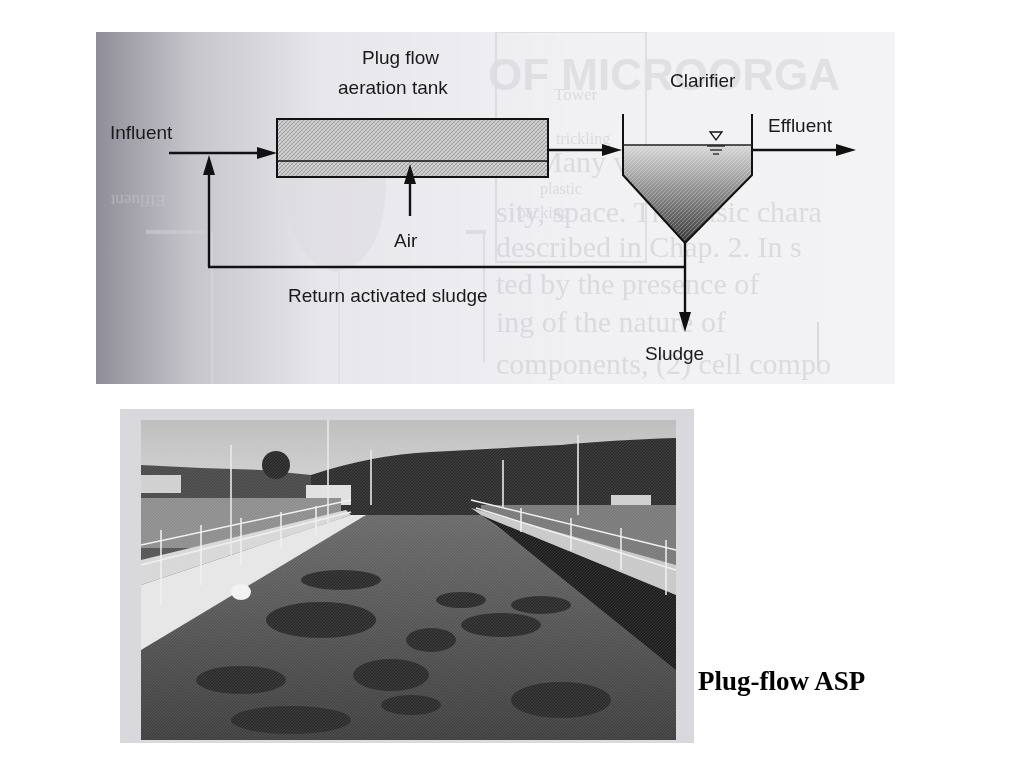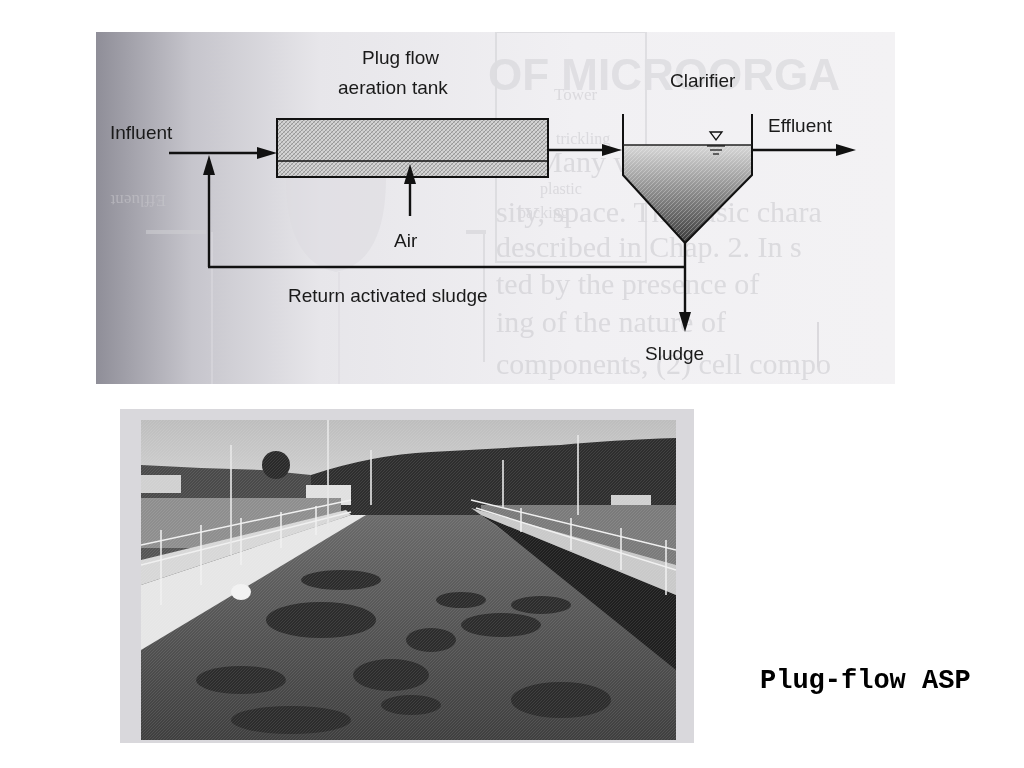--- a/index.html
+++ b/index.html
@@ -18,22 +18,22 @@
   .lbl { fill:#1a1a1a; font-family:"Liberation Sans", sans-serif; font-size:19px; }
   .photo-frame {
     position:absolute; left:120px; top:409px; width:574px; height:334px;
     background:#d9d8dc;
   }
   .photo {
     position:absolute; left:21px; top:11px; width:535px; height:320px;
     background:#555; overflow:hidden;
   }
   .caption {
-    position:absolute; left:760px; top:666px;
-    font-family:Liberation Mono, monospace; font-weight:bold; font-size:27px; color:#000;
+    position:absolute; left:698px; top:666px;
+    font-family:Liberation Serif, serif; font-weight:bold; font-size:27px; color:#000;
   }
 </style>
 </head>
 <body>
 
 <div class="diagram">
   <svg width="799" height="352" viewBox="0 0 799 352">
     <defs>
       <pattern id="hatch" width="4" height="4" patternUnits="userSpaceOnUse">
         <rect width="4" height="4" fill="#d4d4d4"></rect>

